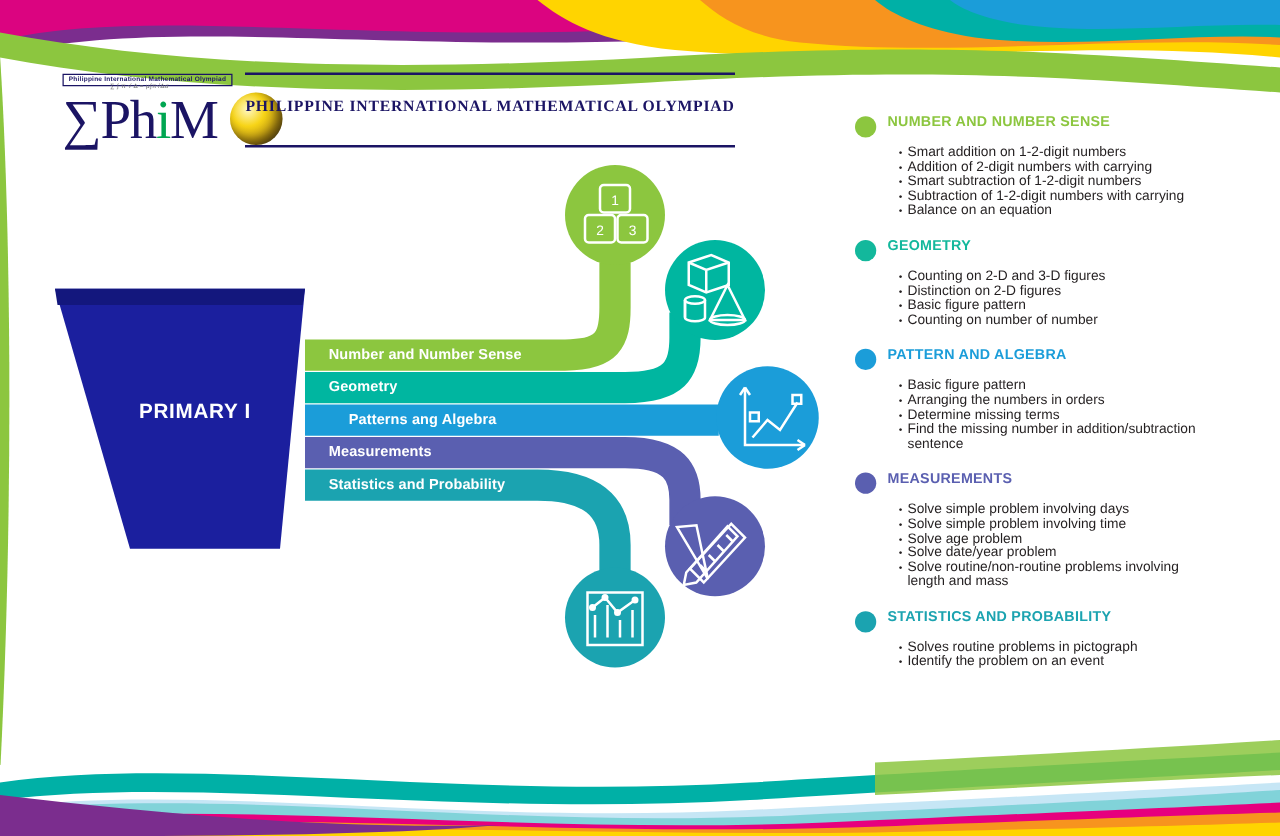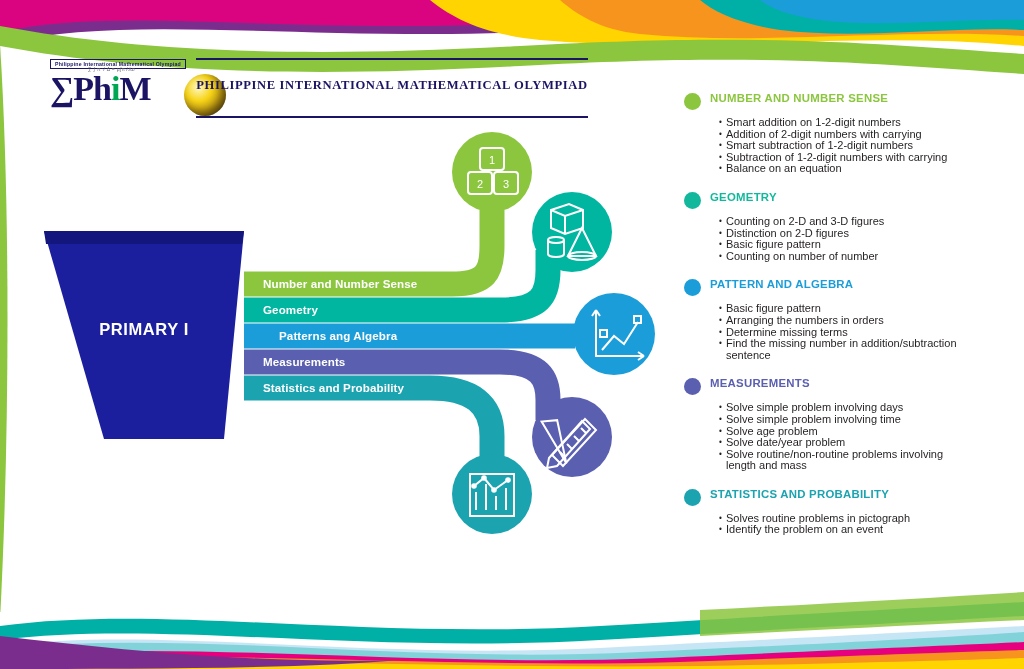--- a/index.html
+++ b/index.html
@@ -20,40 +20,40 @@
     font-size:5.2px;letter-spacing:.2px;color:#1b1464;text-align:center;
     font-family:"Liberation Sans",sans-serif;font-weight:bold;
     border:0.8px solid #1b1464;display:inline-block;padding:1px 4px;margin-left:8px;
   }
   .logo-sub{
     position:absolute;left:46px;top:14px;font-size:5px;color:#6d6e71;letter-spacing:.3px;
   }
   .logo-main{
     position:absolute;left:8px;top:18px;
     font-family:"Liberation Serif",serif;
-    font-size:34px;font-weight:bold;letter-spacing:-1px;
+    font-size:44px;font-weight:normal;letter-spacing:-1px;
     color:#1b1464;
   }
   .logo-main .ph{color:#1b1464;}
   .logo-main .i{color:#00a651;}
   .logo-main .m{color:#1b1464;}
   .logo-ball{
     position:absolute;left:142px;top:22px;width:42px;height:42px;border-radius:50%;
     background:radial-gradient(circle at 34% 32%, #fff8c4 0%, #f7d417 34%, #b08a12 70%, #3a3a3a 100%);
     box-shadow:inset -4px -4px 8px rgba(0,0,0,.45);
   }
   .title-rule{position:absolute;left:196px;top:58px;width:392px;height:1.5px;background:#1b1464;}
   .title-rule2{position:absolute;left:196px;top:116px;width:392px;height:1.5px;background:#1b1464;}
   .main-title{
     position:absolute;left:196px;top:78px;width:392px;text-align:center;
     font-family:"Liberation Serif",serif;font-weight:bold;
     font-size:12.6px;letter-spacing:.6px;color:#1b1464;
   }
   .funnel-label{
-    position:absolute;left:44px;top:320px;width:200px;text-align:center;
+    position:absolute;left:56px;top:320px;width:200px;text-align:center;
     color:#ffffff;font-size:16.5px;font-weight:bold;letter-spacing:.6px;
   }
 
   
   .strand-label{
     position:absolute;color:#ffffff;font-size:11.6px;font-weight:bold;letter-spacing:.1px;
     white-space:nowrap;
   }
 
   

